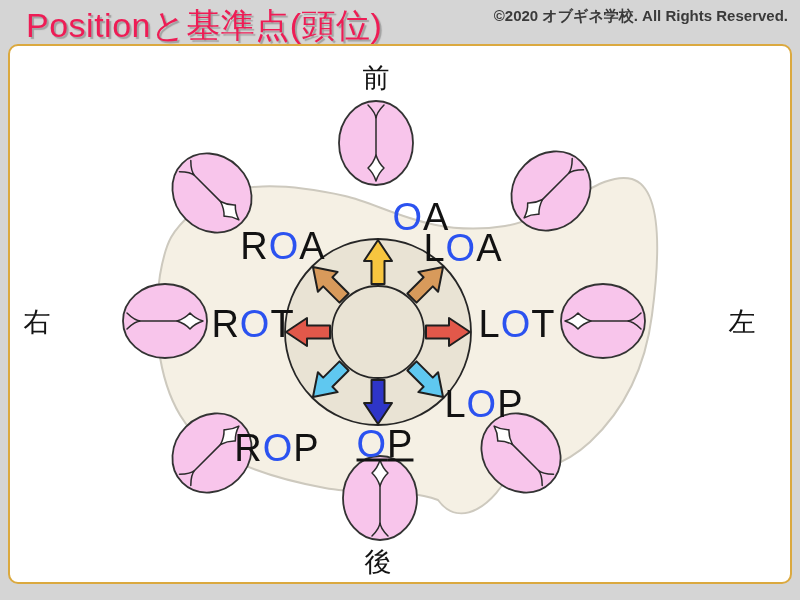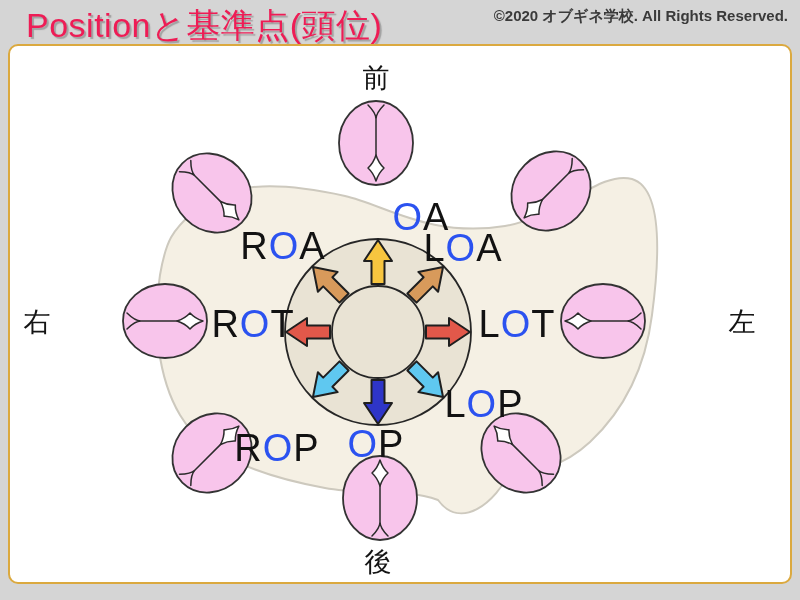--- a/index.html
+++ b/index.html
@@ -21,21 +21,21 @@
   .pos { position:absolute; transform:translate(-50%,-50%); font-size:38px; font-weight:500;
          color:#121212; white-space:nowrap; letter-spacing:1px; }
   .pos .o { color:#2B52F0; }
   .pos-oa  { left:389px; top:217px;margin-left:32px; }
   .pos-roa { left:283px; top:246px; }
   .pos-loa { left:463px; top:248px; }
   .pos-rot { left:253px; top:324px; }
   .pos-lot { left:517px; top:324px; }
   .pos-rop { left:277px; top:404px;margin-top:44px; }
   .pos-lop { left:484px; top:404px; }
-  .pos-op  { left:376px; top:444px; }
+  .pos-op  { left:385px; top:444px;text-decoration:underline; }
 
   .blob   { stroke:#CDC9BE; stroke-width:2; }
   .wheel  { stroke:#262626; stroke-width:1.8; }
   .arrow  { stroke:#1F1F1F; stroke-width:2; stroke-linejoin:round; }
   .head-shell { stroke:#333333; stroke-width:1.8; }
   .suture { fill:none; stroke:#2B2B2B; stroke-width:1.5; stroke-linecap:round; }
   .fontanelle { stroke:#2B2B2B; stroke-width:1.5; stroke-linejoin:round; }
 </style>
 </head>
 <body>

